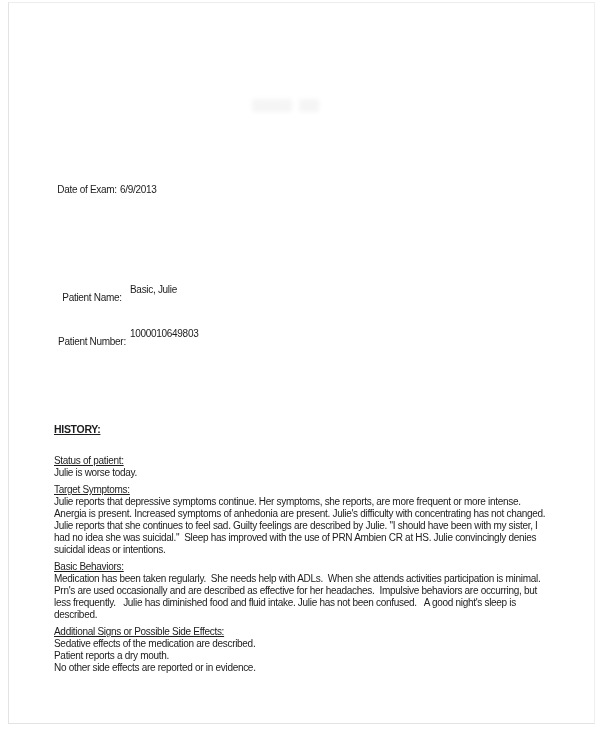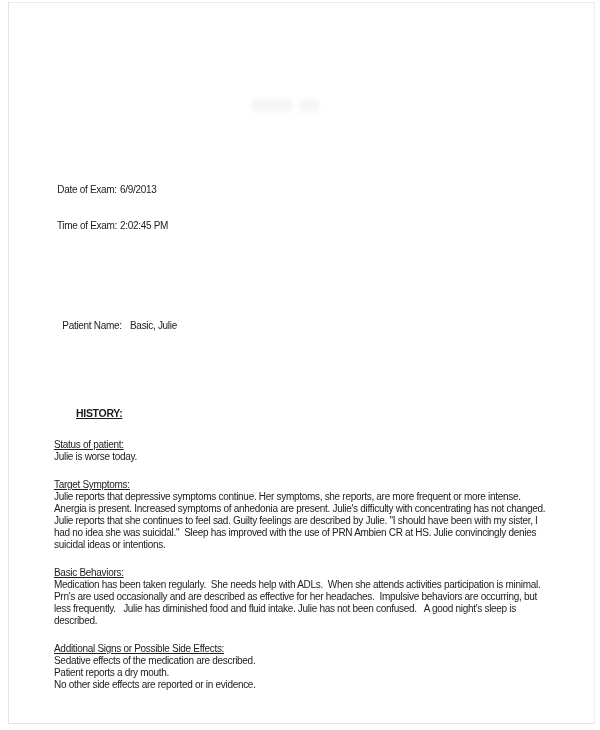--- a/index.html
+++ b/index.html
@@ -40,51 +40,51 @@
     top: 124px;
     width: 497px;
     font-size: 10px;
     line-height: 12px;
     letter-spacing: -0.3px;
     white-space: pre-wrap;
   }
   .hdr-row { display: flex; }
   .hdr-label { flex: 0 0 66px; text-align: center; }
   .patient-block { margin-top: 4px; }
-  .patient-block .hdr-label { flex-basis: 76px; }
+  .patient-block .hdr-label { flex-basis: 76px; margin-top: 8px; }
   .sections { margin-top: 15px; }
-  .section { margin-top: 16px; }
+  .section { margin-top: 5px; }
   .section:first-child { margin-top: 0; }
-  .section.major { margin-bottom: 20px; margin-left: 22px; }
+  .section.major { margin-bottom: 20px; }
   .heading { text-decoration: underline; }
   .section.major .heading { font-weight: bold; font-size: 10.5px; }
   .line { }
 </style>
 </head>
 <body>
 
 <div class="page-edge"></div>
 <div class="watermark-blob blob-1"></div>
 <div class="watermark-blob blob-2"></div>
 
 <div class="content">
 
   <div class="exam-block">
     <div class="hdr-row">
       <span class="hdr-label">Date of Exam:</span>
       <span class="hdr-value">6/9/2013</span>
     </div>
-    <div class="hdr-row">
-      <span class="hdr-label">Time of Exam:</span>
-      <span class="hdr-value">2:02:45 PM</span>
-    </div>
   </div>
 
   <div class="patient-block">
     <div class="hdr-row">
       <span class="hdr-label">Patient Name:</span>
       <span class="hdr-value">Basic, Julie</span>
+    </div>
+    <div class="hdr-row">
+      <span class="hdr-label">Patient Number:</span>
+      <span class="hdr-value">1000010649803</span>
     </div>
   </div>
 
   <div class="sections"><div class="section major"><div class="heading">HISTORY:</div></div><div class="section"><div class="heading">Status of patient:</div><div class="line">Julie is worse today.</div></div><div class="section"><div class="heading">Target Symptoms:</div><div class="line">Julie reports that depressive symptoms continue. Her symptoms, she reports, are more frequent or more intense. Anergia is present. Increased symptoms of anhedonia are present. Julie's difficulty with concentrating has not changed.  Julie reports that she continues to feel sad. Guilty feelings are described by Julie. "I should have been with my sister, I had no idea she was suicidal."  Sleep has improved with the use of PRN Ambien CR at HS. Julie convincingly denies suicidal ideas or intentions.</div></div><div class="section"><div class="heading">Basic Behaviors:</div><div class="line">Medication has been taken regularly.  She needs help with ADLs.  When she attends activities participation is minimal. Prn's are used occasionally and are described as effective for her headaches.  Impulsive behaviors are occurring, but less frequently.   Julie has diminished food and fluid intake. Julie has not been confused.   A good night's sleep is described.</div></div><div class="section"><div class="heading">Additional Signs or Possible Side Effects:</div><div class="line">Sedative effects of the medication are described.</div><div class="line">Patient reports a dry mouth.</div><div class="line">No other side effects are reported or in evidence.</div></div></div>
 
 </div>
 
 </body></html>

